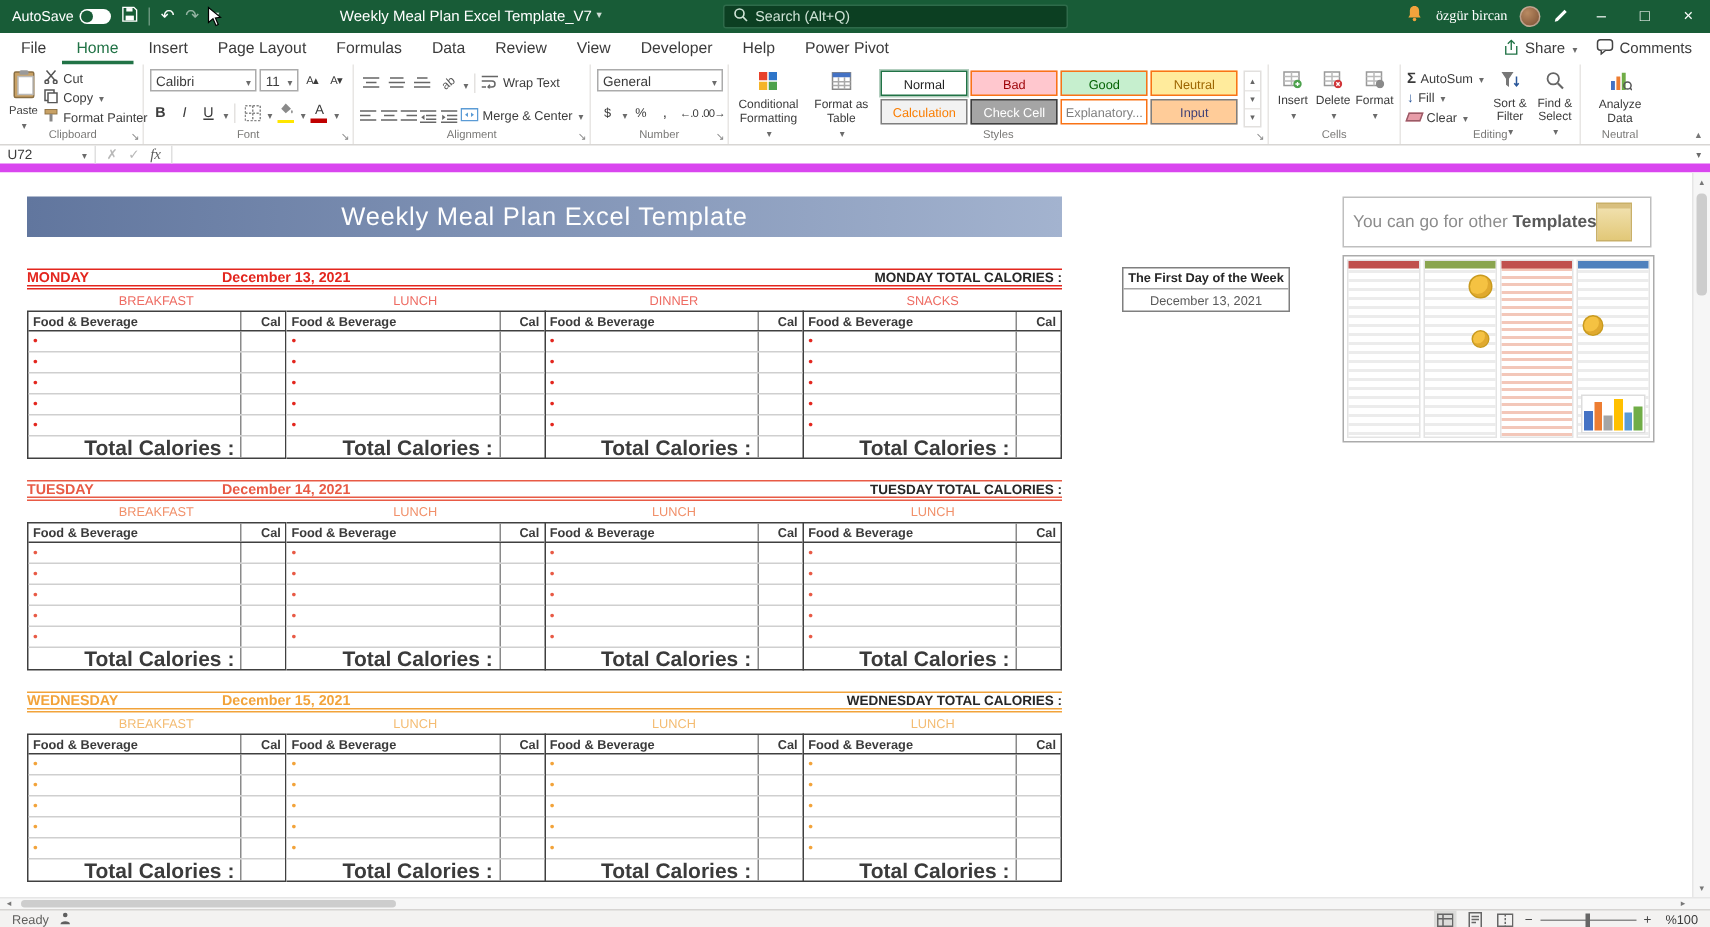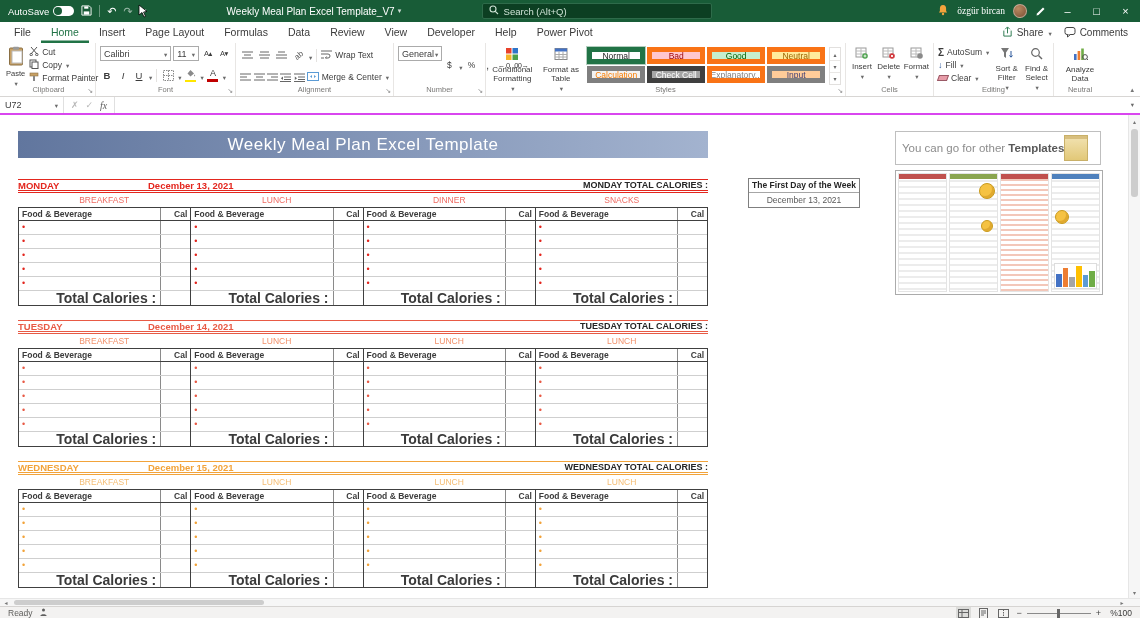--- a/index.html
+++ b/index.html
@@ -55,45 +55,45 @@
   .fname{width:72px;}.fsize{width:26px;}
   .combo .dd{margin-left:auto;}
   .fbtn{min-width:14px;height:14px;display:inline-flex;align-items:center;justify-content:center;font-size:9.5px;color:#3b3b3b;}
   .bold-g{font-weight:bold;}.ital-g{font-style:italic;}.und-g{text-decoration:underline;}
   .colbtn{flex-direction:column;}
   .cbar{width:11px;height:3px;display:block;margin-top:1px;background:#FFE600;}
   .vsep{width:1px;height:13px;background:#E4E2E0;margin:0 2px;}
   .abtn{width:15px;height:14px;display:inline-flex;align-items:center;justify-content:center;}
   .lbl-btn{display:flex;align-items:center;gap:3px;font-size:8.5px;white-space:nowrap;}
   .orient{font-size:8px;transform:rotate(-40deg);color:#555;}
-  .num-c{flex-direction:row;justify-content:space-between;}
+  .num-c{flex-direction:column;justify-content:space-between;}
   .gen{width:84px;}
   .tinytxt{font-size:7.5px;letter-spacing:-.5px;}
   .styles-c{gap:4px;align-items:flex-start;}
   .bigbtn{width:50px;display:flex;flex-direction:column;align-items:center;text-align:center;font-size:8px;line-height:1.15;color:#3b3b3b;padding-top:1px;}
   .bigbtn svg{margin-bottom:2px;}
   .gallery{display:grid;grid-template-columns:repeat(4,58px);grid-auto-rows:17px;gap:2px;align-content:center;margin-top:1px;}
-  .chip{border:5px solid #f97316;font-size:8.5px;display:flex;align-items:center;justify-content:center;background:#fff;overflow:hidden;white-space:nowrap;}
+  .chip{border:1px solid #f97316;font-size:8.5px;display:flex;align-items:center;justify-content:center;background:#fff;overflow:hidden;white-space:nowrap;}
   .chip.sel{border-color:var(--accent);box-shadow:0 0 0 1px rgba(33,115,70,.35);}
   .gal-arrows{display:flex;flex-direction:column;width:13px;border:1px solid #E2E0DE;margin-top:1px;}
   .ga{height:12px;display:flex;align-items:center;justify-content:center;font-size:6px;color:#666;}
   .ga + .ga{border-top:1px solid #E9E7E5;}
   .ga::after{content:"▾";}
   .ga.up::after{content:"▴";}
   .cells-c{gap:3px;}
   .cellbtn{width:26px;display:flex;flex-direction:column;align-items:center;font-size:8px;gap:1px;}
   .edit-c{gap:5px;}
   .edit-col1{display:flex;flex-direction:column;justify-content:space-between;}
   .sum-g{font-size:10px;font-weight:bold;color:#3b3b3b;}
   .fillarrow{color:#2B579A;font-size:9px;}
   .eraser{width:10px;height:6px;background:#E79CA8;border:1px solid #9a5a66;transform:skewX(-20deg);display:inline-block;}
   .collapse{position:absolute;right:6px;bottom:2px;font-size:7px;color:#777;}
 
   
-  .formulabar{height:18px;background:#fff;border-bottom:2px solid #d946ef;display:flex;align-items:stretch;font-size:9px;}
+  .formulabar{height:18px;background:#fff;border-bottom:6px solid #d946ef;display:flex;align-items:stretch;font-size:9px;}
   .namebox{width:64px;border-right:1px solid #E0E0E0;display:flex;align-items:center;padding:0 5px;}
   .namebox .dd{margin-left:auto;}
   .fb-btns{display:flex;align-items:center;gap:7px;padding:0 7px;border-right:1px solid #E0E0E0;}
   .fb-g{color:#B8B8B8;font-size:9px;}
   .fx{font-style:italic;font-family:"Liberation Serif",serif;color:#5f5f5f;font-size:10px;}
   .fb-input{flex:1;display:flex;align-items:center;padding:0 5px;}
   .fb-expand{width:16px;display:flex;align-items:center;justify-content:center;color:#777;}
 
   
   .sheet{position:relative;height:483px;background:#fff;overflow:hidden;}

